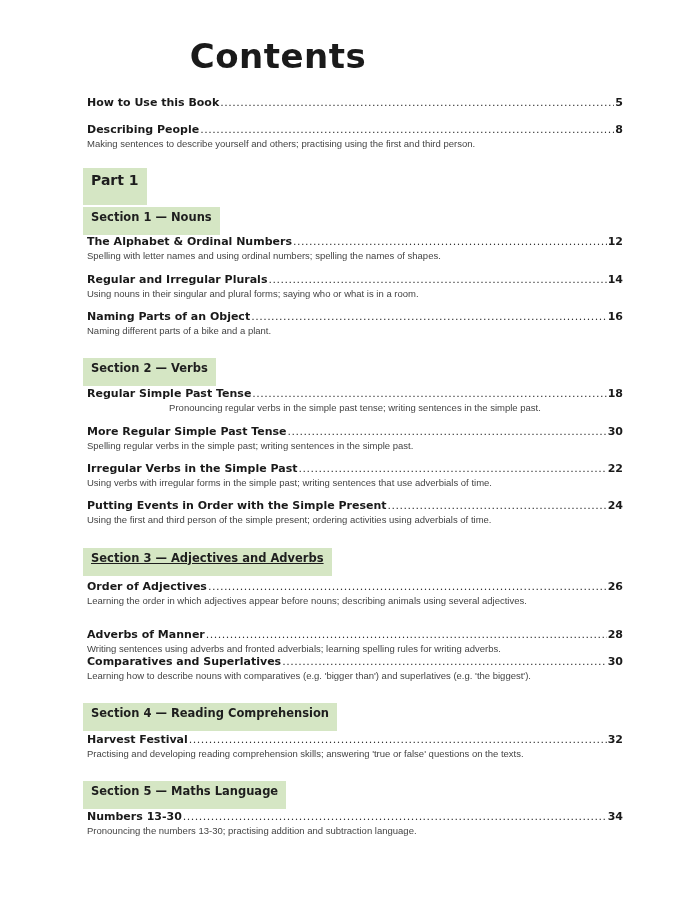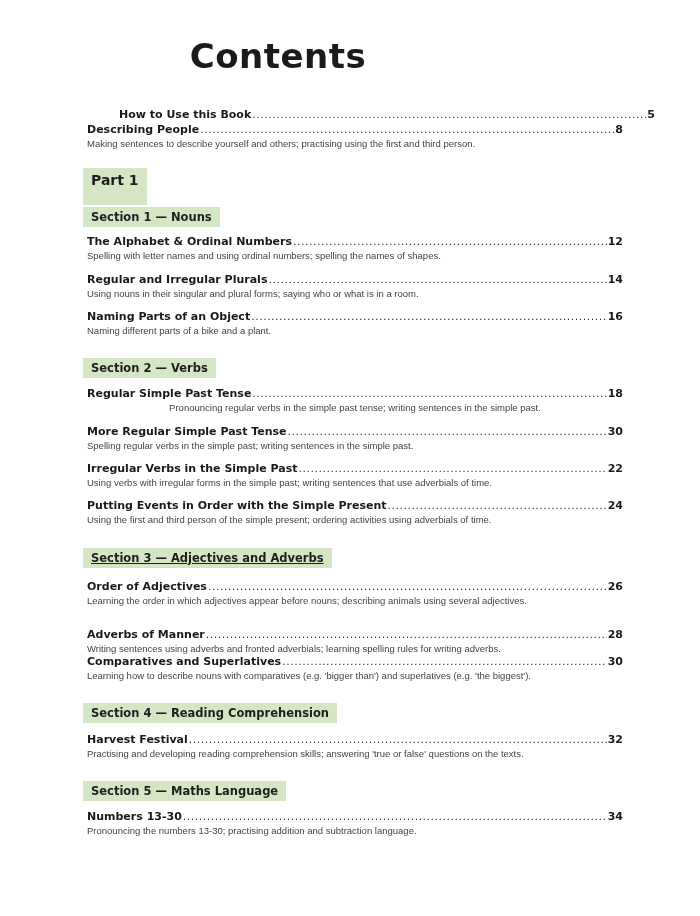--- a/index.html
+++ b/index.html
@@ -10,30 +10,30 @@
     .content { position:absolute; left:87px; width:536px; }
     .entry { position:absolute; left:0; width:536px; }
     .entry-line { display:flex; align-items:baseline; font-size:11px; font-weight:bold; line-height:14px; }
     .entry-title { white-space:nowrap; }
     .dots { flex:1; overflow:hidden; white-space:nowrap; margin:0 1px; font-weight:normal; color:#333; letter-spacing:0.5px; }
     .dots::before { content:"..............................................................................................................................................................................................................................."; }
     .page { white-space:nowrap; }
     .desc { font-size:9.5px; color:#444; line-height:13px; white-space:nowrap; font-family:"Liberation Sans", sans-serif; }
     .green { position:absolute; left:0; background:#d5e6c4; font-weight:bold; color:#1e1e1e; padding:0 8px; white-space:nowrap; }
     .part { font-size:14px; height:37px; line-height:24px; }
-    .section { font-size:11.5px; height:20px; line-height:20px; }
+    .section { font-size:11.5px; height:28px; line-height:20px; }
   </style>
 </head>
 <body>
 
 <div class="title">Contents</div>
 
 <div class="content" style="top:0;">
 
-  <div class="entry" style="top:108px;margin-left:32px;">
+  <div class="entry" style="top:96px;">
     <div class="entry-line">
         <span class="entry-title">How to Use this Book</span>
         <span class="dots"></span>
         <span class="page">5</span>
       </div>
   </div>
 
   <div class="entry" style="top:123px;">
     <div class="entry-line">
         <span class="entry-title">Describing People</span>

